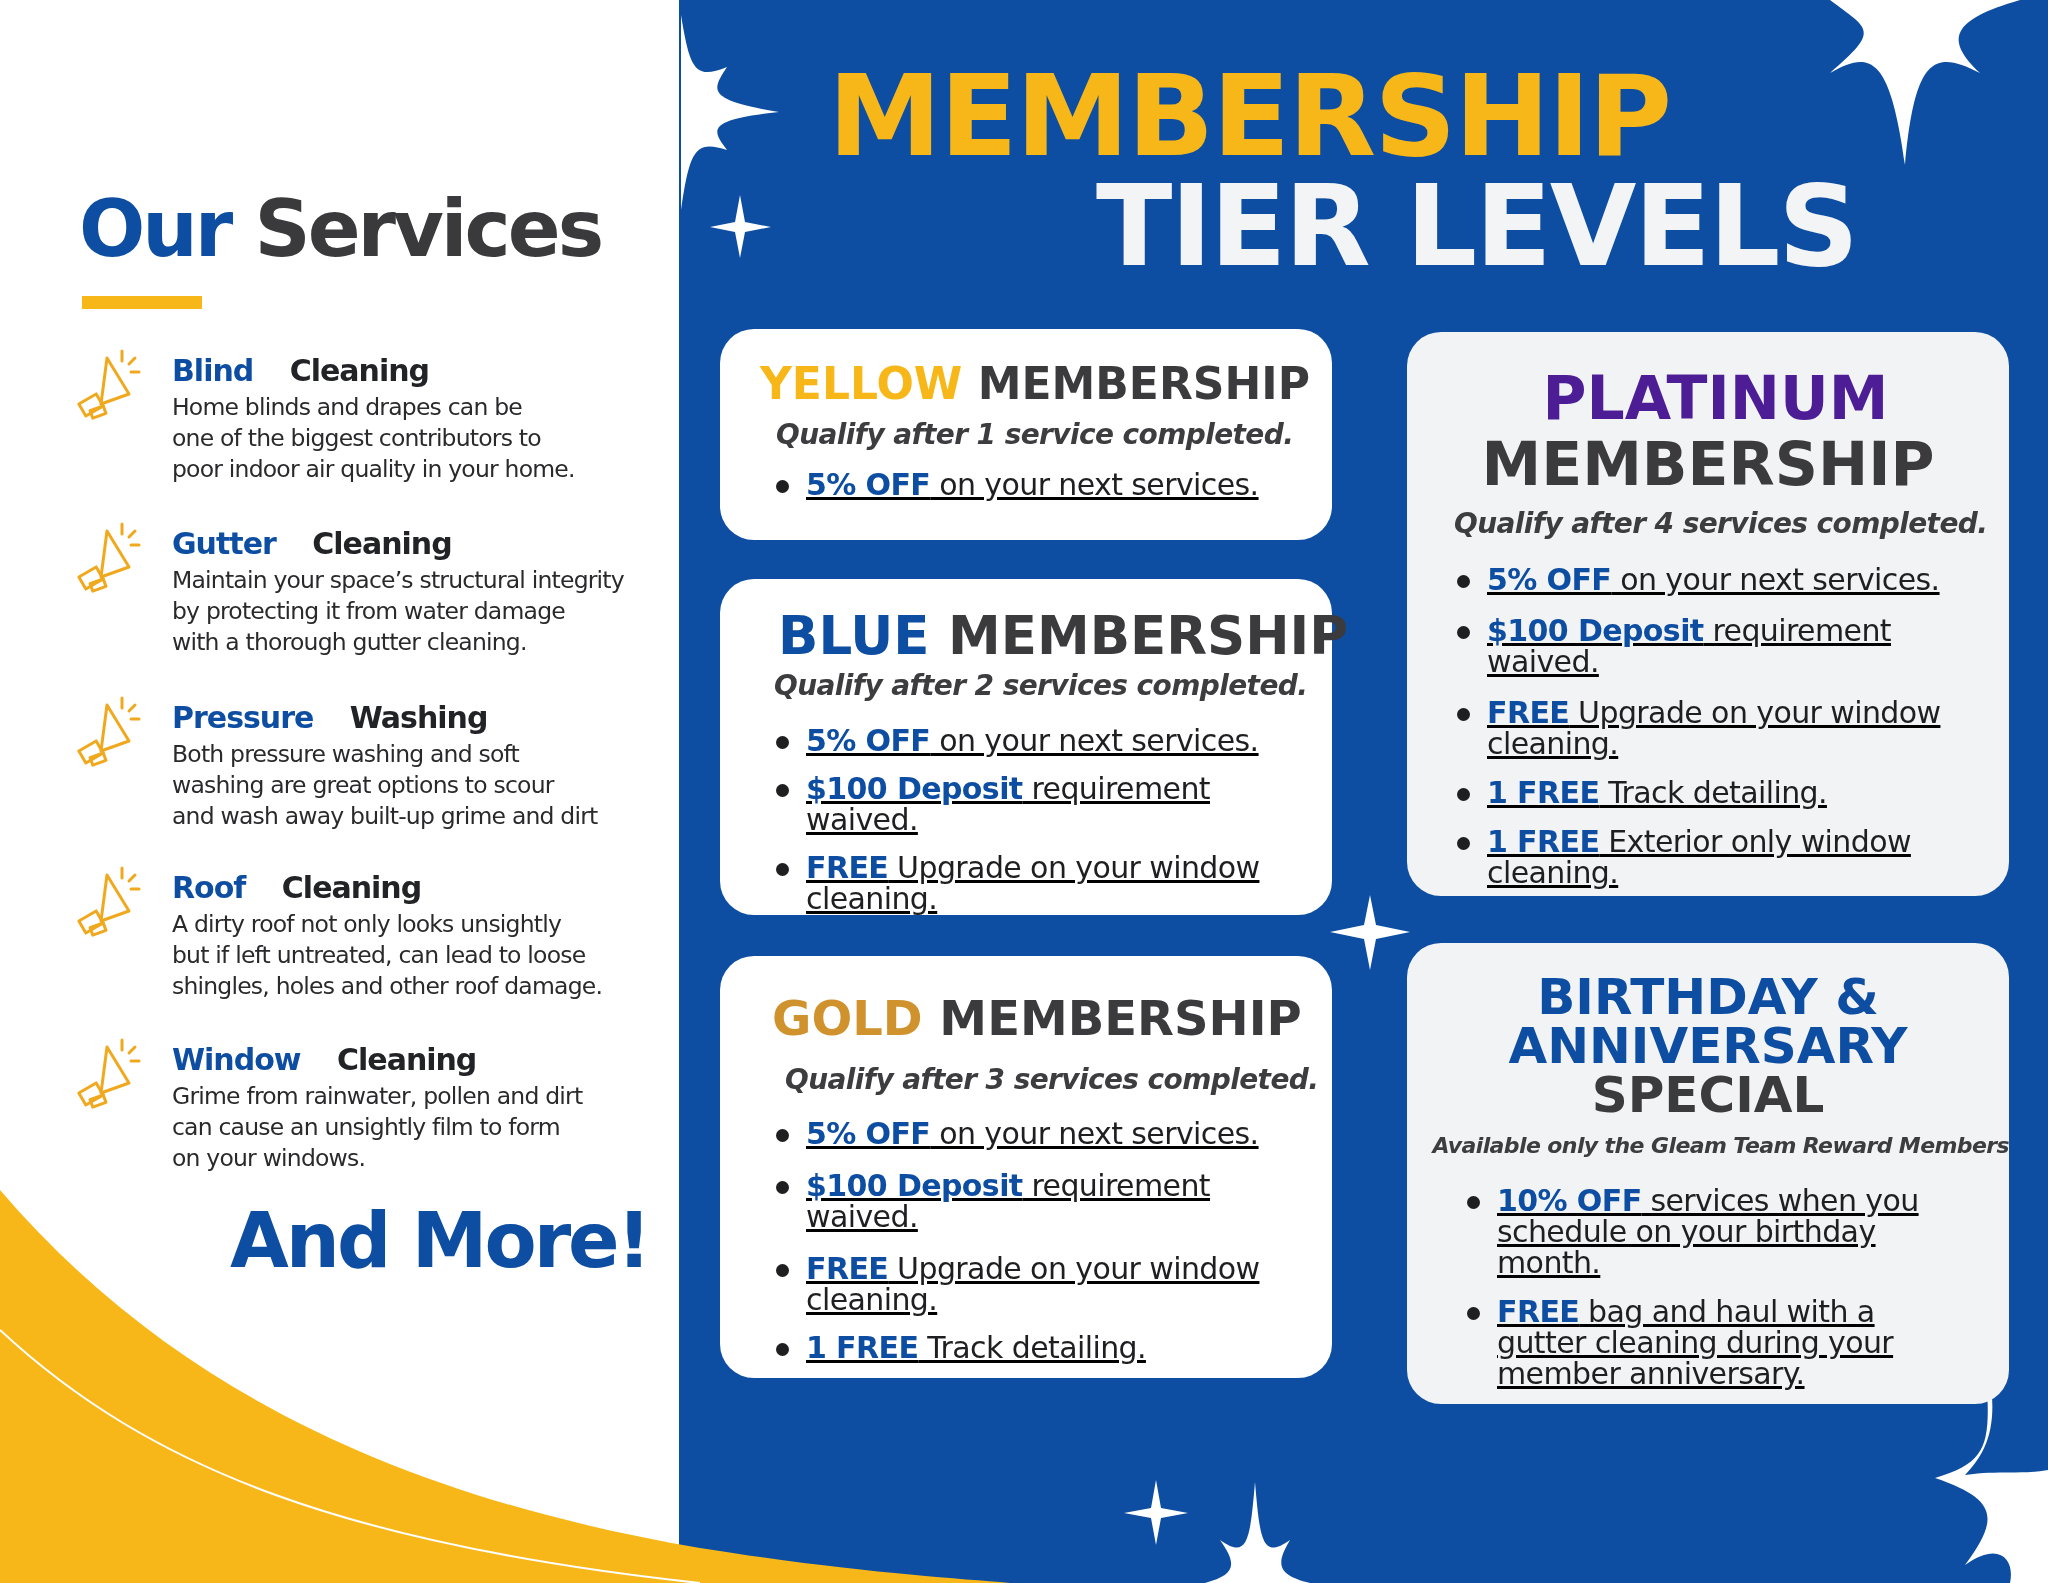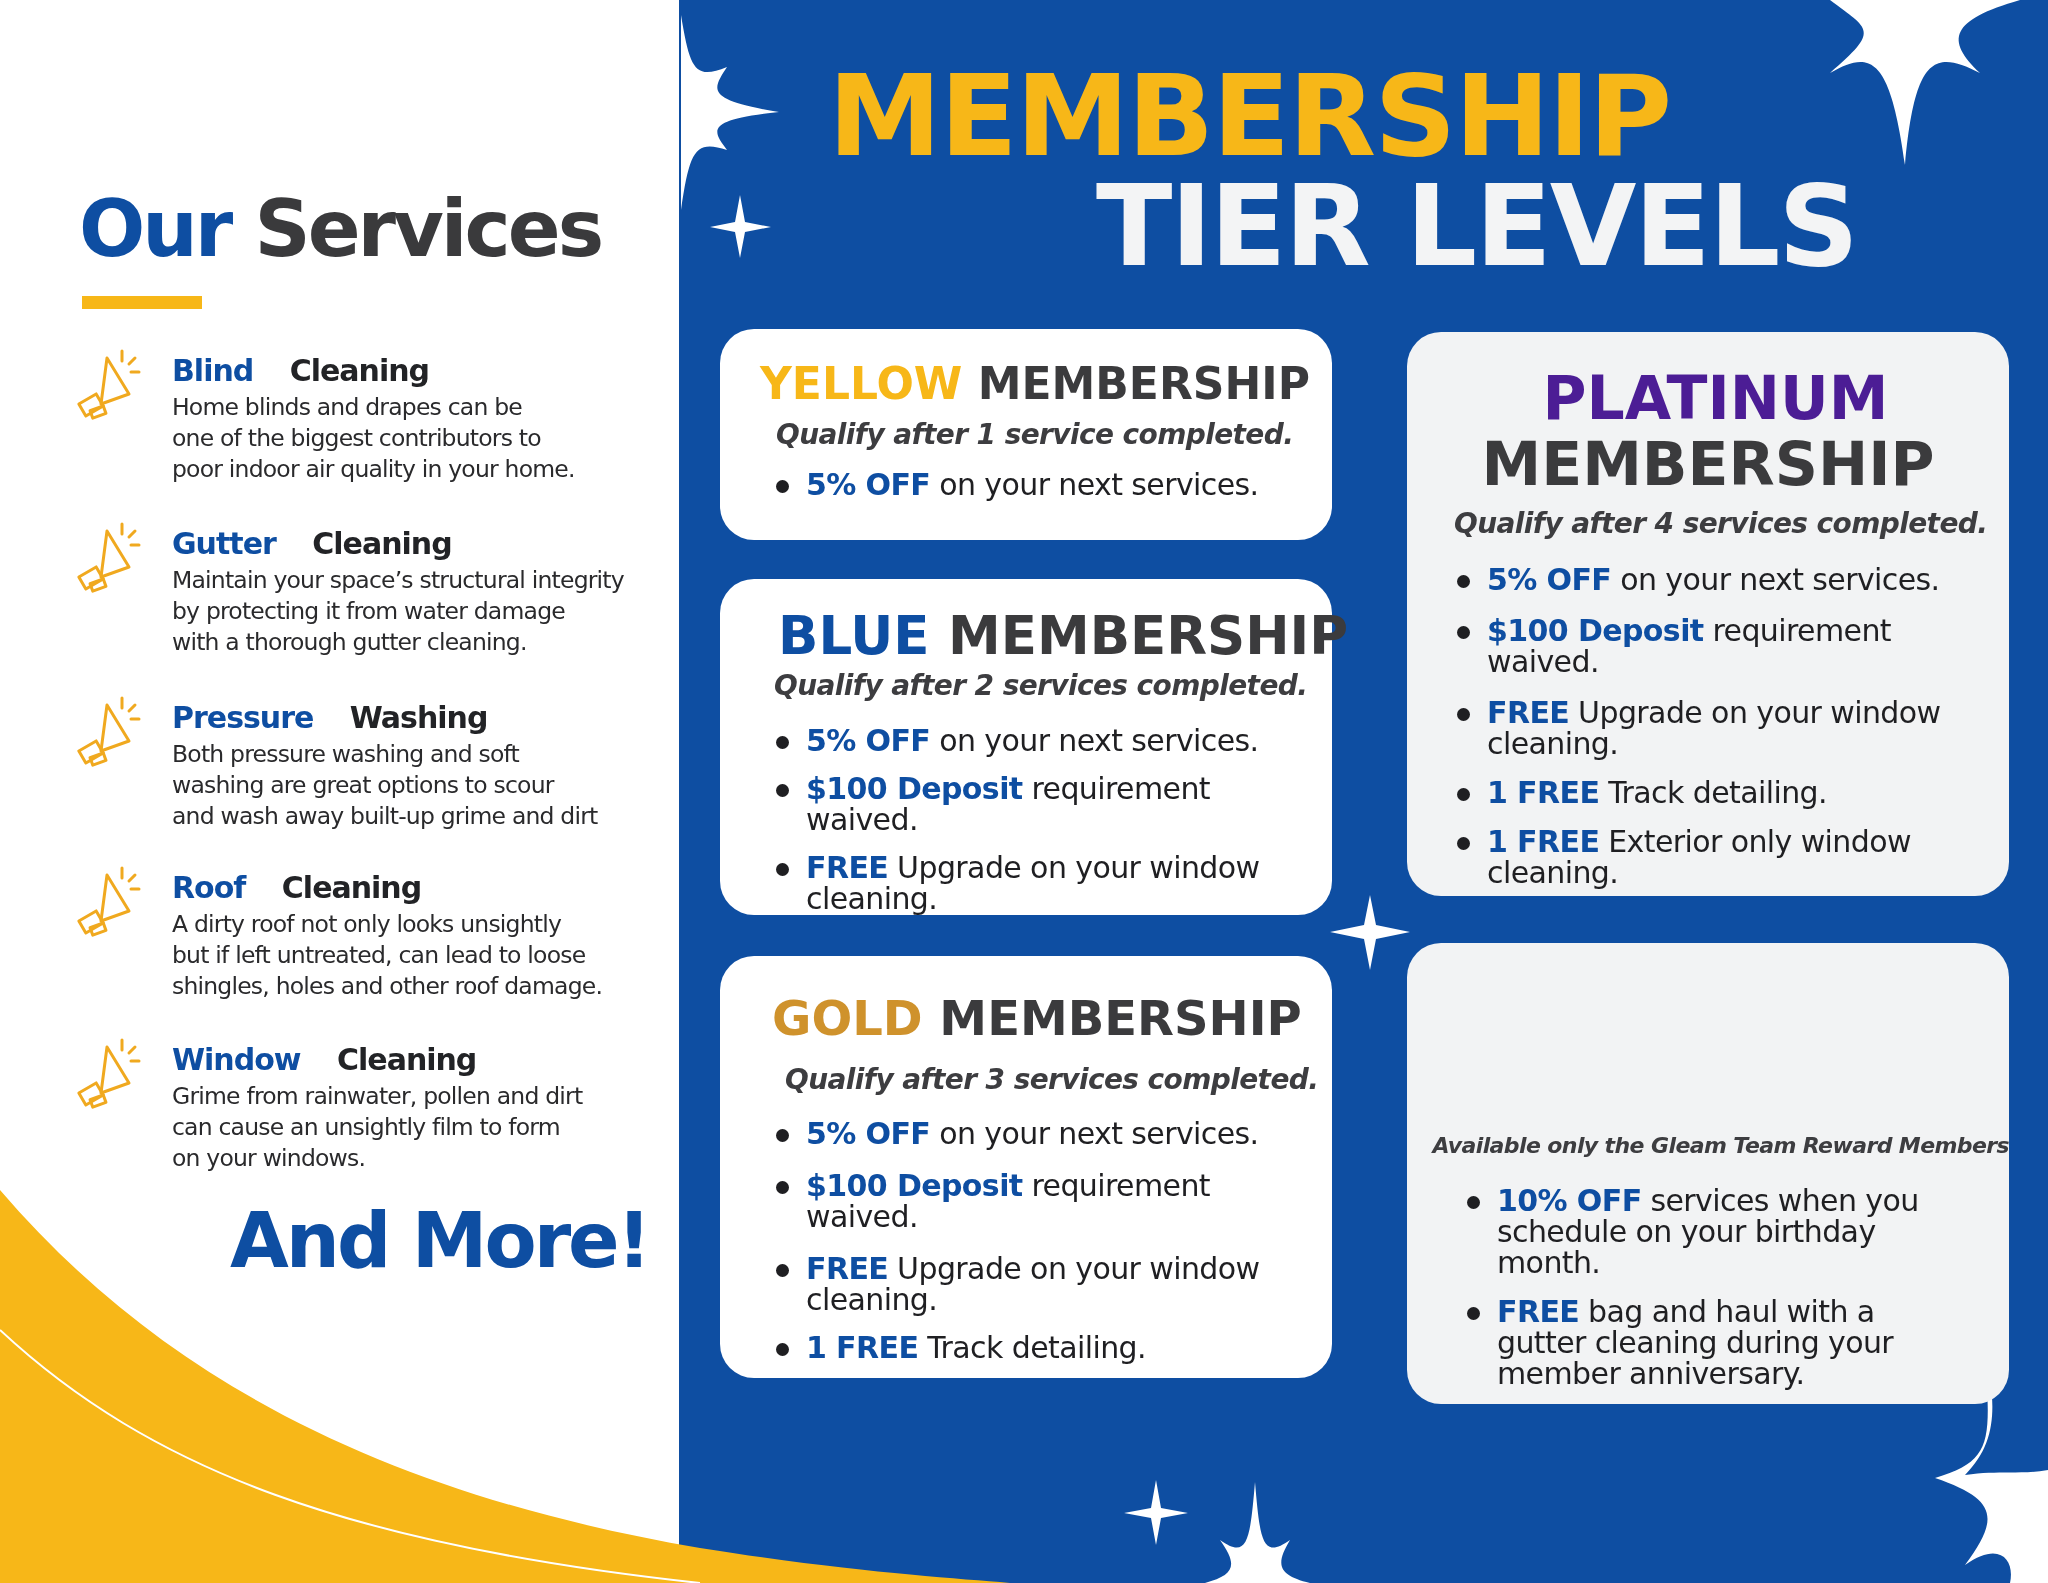--- a/index.html
+++ b/index.html
@@ -36,21 +36,21 @@
   .card { position: absolute; border-radius: 34px; background: #ffffff; }
   .card.gray { background: #f2f3f4; }
   .card-title { font-family: "DejaVu Sans", sans-serif; font-weight: bold; font-size: 46px; letter-spacing: 0px;
     line-height: 1; white-space: nowrap; color: #3b3b3d; }
   .card-title .c-yellow { color: #f7b718; }
   .card-title .c-blue { color: #0e4ea2; }
   .card-title .c-gold { color: #cf922c; }
   .card-title .c-gray { color: #4c1d95; padding-left: 15px; }
   .qualify { font-family: "DejaVu Sans", sans-serif; font-style: italic; font-weight: bold; font-size: 28px;
     color: #3d3d40; white-space: nowrap; letter-spacing: -0.6px; }
-  .benefits { list-style: none; }
+  .benefits { list-style: none; text-decoration: underline; }
   .benefit { position: relative; font-family: "DejaVu Sans", sans-serif; font-size: 30px; line-height: 31px;
     color: #1f1f22; padding-left: 30px; letter-spacing: -0.6px; }
   .benefit::before { content: ""; position: absolute; left: 0; top: 11px; width: 13px; height: 13px; border-radius: 50%; background: #1f1f22; }
   .benefit .hl { color: #0e4ea2; font-weight: bold; }
 </style>
 </head>
 <body>
 
 <svg class="bg-svg" viewBox="0 0 2048 1583" xmlns="http://www.w3.org/2000/svg">
 
@@ -221,18 +221,23 @@
   <ul class="benefits" style="position:absolute; left:50px; top:232px; width:545px;">
     <li class="benefit" style="margin-bottom:20px;"><span class="hl">5% OFF</span><span> on your next services.</span></li>
     <li class="benefit" style="margin-bottom:20px;"><span class="hl">$100 Deposit</span><span> requirement waived.</span></li>
     <li class="benefit" style="margin-bottom:18px; width:500px;"><span class="hl">FREE</span><span> Upgrade on your window cleaning.</span></li>
     <li class="benefit" style="margin-bottom:18px;"><span class="hl">1 FREE</span><span> Track detailing.</span></li>
     <li class="benefit" style="width:470px;"><span class="hl">1 FREE</span><span> Exterior only window cleaning.</span></li>
   </ul>
 </div>
 
 <div class="card gray" style="left:1407px; top:943px; width:602px; height:461px;">
+  <div class="card-title" style="position:absolute; left:0; width:100%; text-align:center; top:30px; font-size:50px; line-height:49px;">
+    <div class="c-blue">BIRTHDAY &amp;</div>
+    <div class="c-blue">ANNIVERSARY</div>
+    <div>SPECIAL</div>
+  </div>
   <div class="qualify" style="position:absolute; left:0; width:100%; text-align:right; top:190px; font-size:22px;">Available only the Gleam Team Reward Members</div>
   <ul class="benefits" style="position:absolute; left:60px; top:242px; width:520px;">
     <li class="benefit" style="margin-bottom:18px;"><span class="hl">10% OFF</span><span> services when you schedule on your birthday month.</span></li>
     <li class="benefit" style="width:490px;"><span class="hl">FREE</span><span> bag and haul with a gutter cleaning during your member anniversary.</span></li>
   </ul>
 </div>
 
 </body></html>

